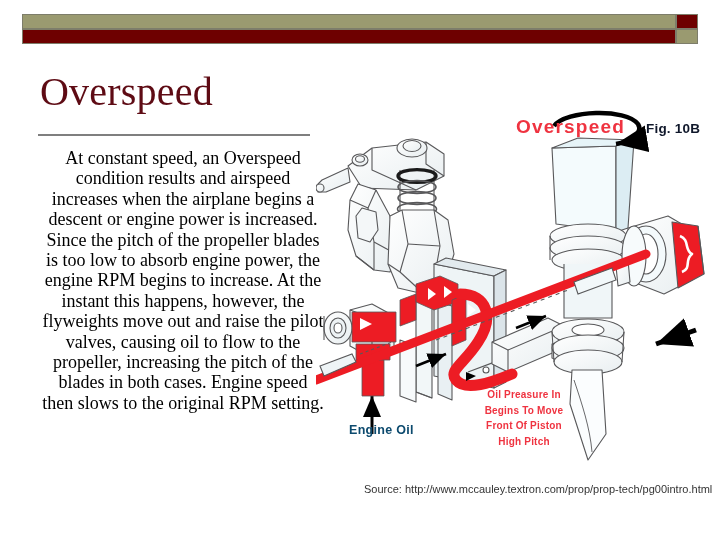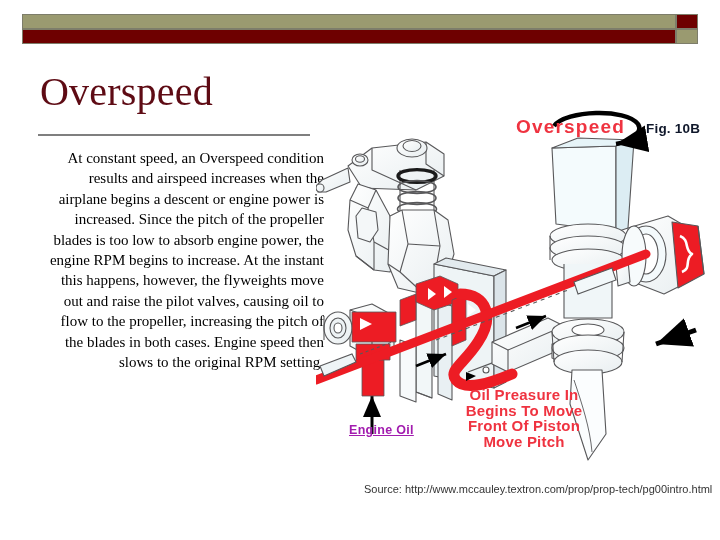--- a/index.html
+++ b/index.html
@@ -67,24 +67,24 @@
     background: #7f7f7f;
   }
 
   
   #body-text {
     position: absolute;
     left: 42px;
     top: 148px;
     width: 282px;
     font-family: "Liberation Serif", serif;
-    font-size: 15px;
+    font-size: 18px;
     line-height: 20.4px;
     color: #000000;
-    text-align: right;
+    text-align: center;
   }
 
   
   #source-note {
     position: absolute;
     left: 364px;
     top: 483px;
     font-family: "Liberation Sans", sans-serif;
     font-size: 11px;
     color: #333333;
@@ -122,21 +122,21 @@
   }
   #label-engine-oil {
     left: 33px;
     top: 319px;
     font-size: 12.5px;
     letter-spacing: 0.3px;
   }
   #label-oil-pressure {
     left: 126px;
     top: 283px;
-    font-size: 15px;
+    font-size: 10px;
     line-height: 15.5px;
     text-align: center;
     width: 164px;
     letter-spacing: 0.2px;
   }
   #label-oil-pressure span { display: block; }
 </style>
 </head>
 <body>
 
@@ -311,22 +311,22 @@
     <g>
 
       <path d="M238,22 C250,6 310,4 322,20 C328,30 312,38 300,40" fill="none" stroke="#000000" stroke-width="4.5" marker-end="url(#arrowblk)"></path>
 
       <path d="M380,226 L340,240" fill="none" stroke="#000000" stroke-width="5" marker-end="url(#arrowblk)"></path>
     </g>
   </svg>
 
   <div class="fig-label" id="fig-heading" style="color: rgb(239, 51, 64);">Overspeed</div>
   <div class="fig-label" id="fig-number" style="color: #0f172a;">Fig. 10B</div>
-  <div class="fig-label" id="label-engine-oil" style="color: #a21caf; text-decoration: underline;">Engine Oil</div>
+  <div class="fig-label" id="label-engine-oil" style="color: #0c4a6e;">Engine Oil</div>
   <div class="fig-label" id="label-oil-pressure" style="color: rgb(239, 51, 64);">
     <span>Oil Preasure In</span>
     <span>Begins To Move</span>
     <span>Front Of Piston</span>
-    <span>Move Pitch</span>
+    <span>High Pitch</span>
   </div>
 </div>
 
 <div id="source-note">Source: http://www.mccauley.textron.com/prop/prop-tech/pg00intro.html</div>
 
 </body></html>

